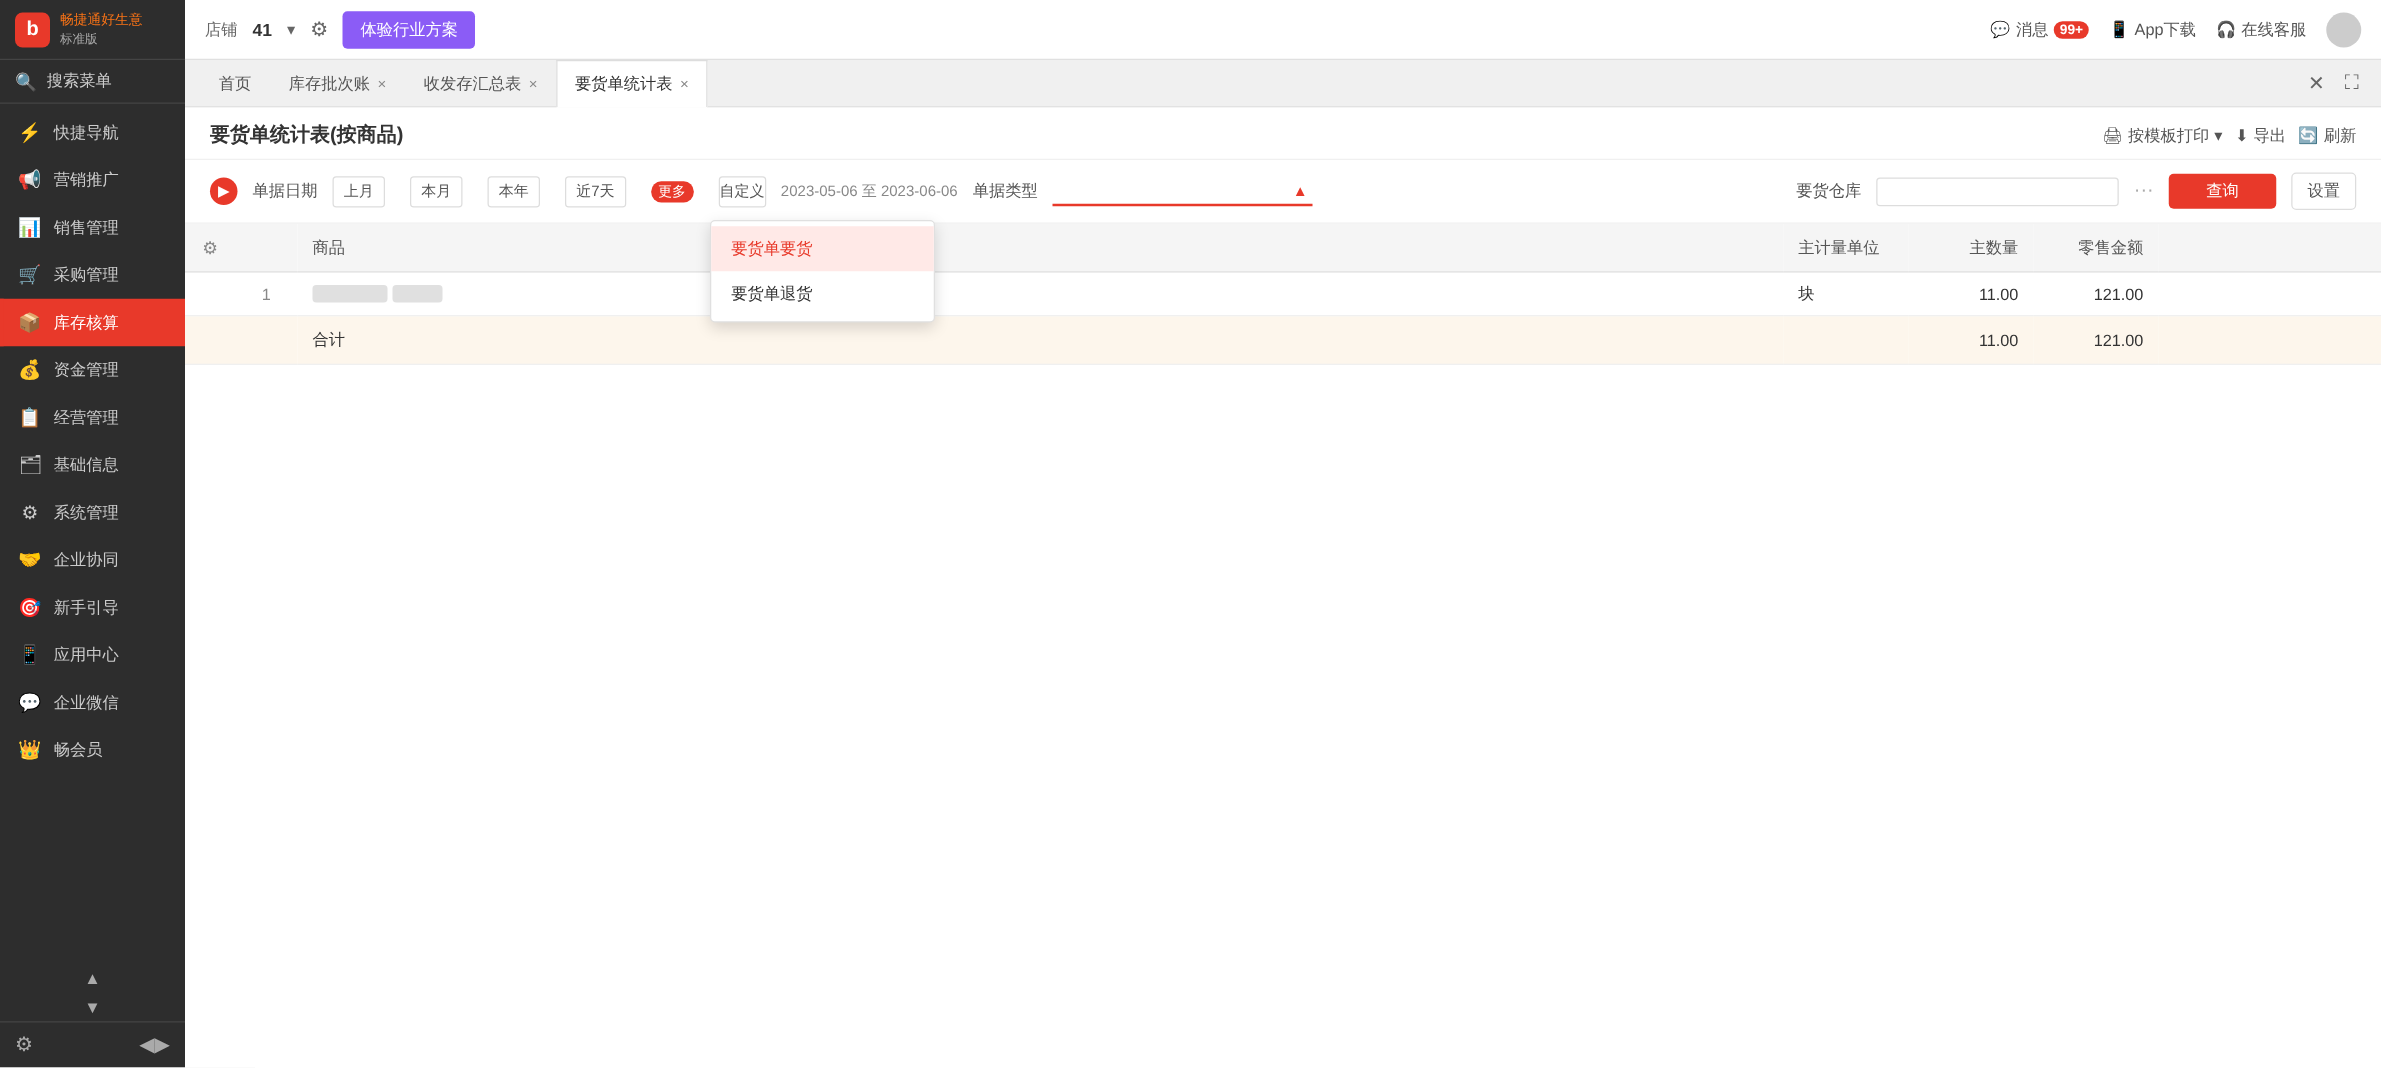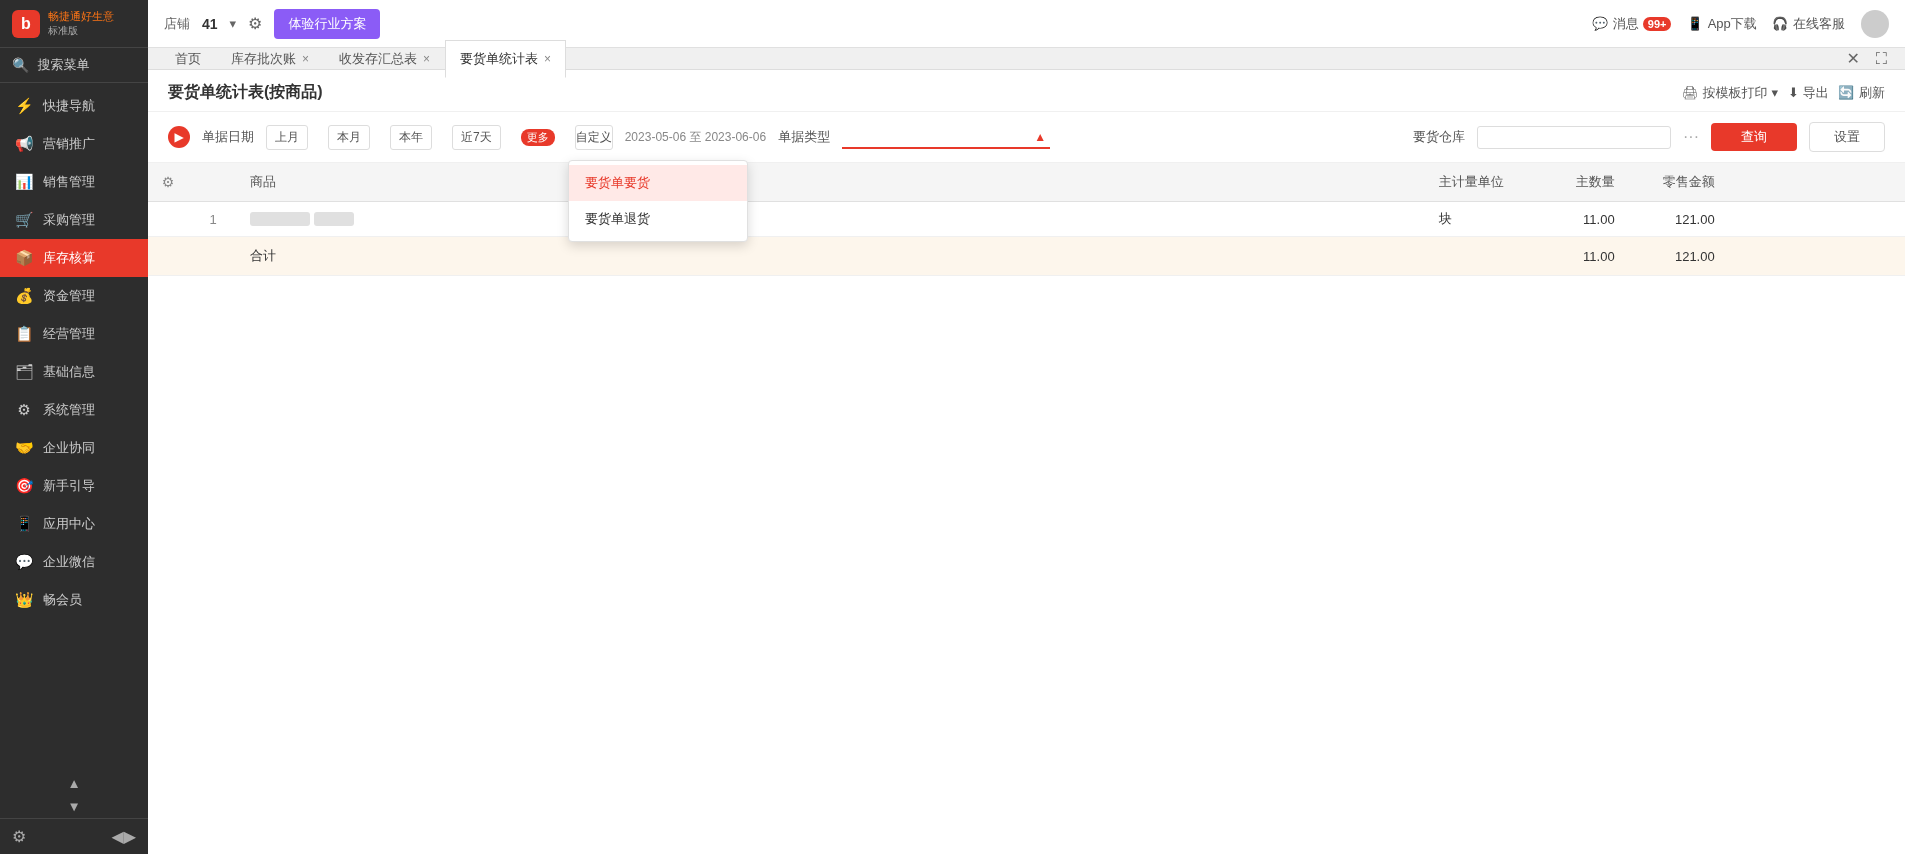--- a/index.html
+++ b/index.html
@@ -94,21 +94,21 @@
       padding: 1px 5px; font-size: 11px; font-weight: bold;
     }
     .avatar { width: 28px; height: 28px; border-radius: 50%; background: #ccc; cursor: pointer; }
 
     
     .tab-bar {
       background: #f0f0f0;
       border-bottom: 1px solid #ddd;
       display: flex; align-items: center;
       padding: 0 12px;
-      height: 22px; flex-shrink: 0;
+      height: 38px; flex-shrink: 0;
       gap: 0;
     }
     .tab-item {
       display: flex; align-items: center; gap: 4px;
       padding: 6px 14px;
       cursor: pointer;
       font-size: 13px;
       color: #555;
       border: 1px solid transparent;
       border-bottom: none;
@@ -196,21 +196,21 @@
       padding: 3px 8px; font-size: 13px; color: #333;
       outline: none; min-width: 120px;
     }
     .more-btn { color: #aaa; cursor: pointer; font-size: 16px; }
     .search-btn {
       background: #e8392a; color: #fff; border: none; border-radius: 4px;
       padding: 5px 30px; font-size: 13px; cursor: pointer;
     }
     .settings-btn {
       background: #fff; color: #555; border: 1px solid #ddd; border-radius: 4px;
-      padding: 5px 24px; font-size: 13px; cursor: pointer;
+      padding: 5px 12px; font-size: 13px; cursor: pointer;
     }
 
     
     .dropdown-menu {
       position: absolute;
       background: #fff;
       border: 1px solid #e0e0e0;
       border-radius: 4px;
       box-shadow: 0 4px 12px rgba(0,0,0,0.15);
       z-index: 100;

